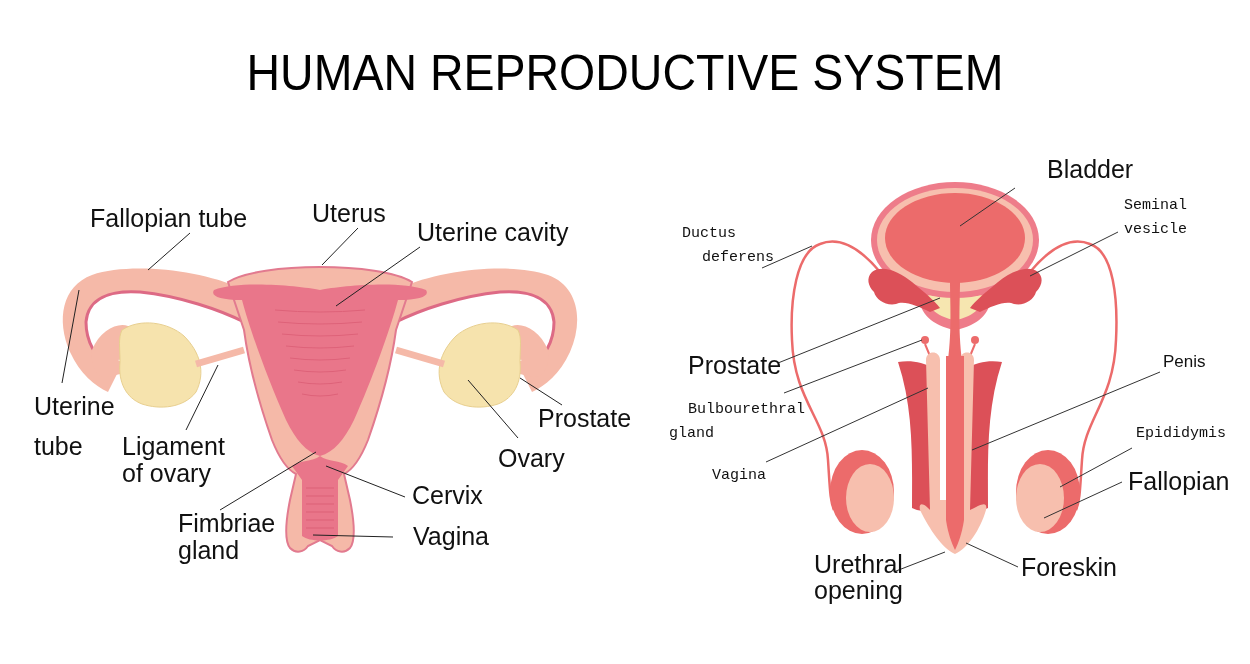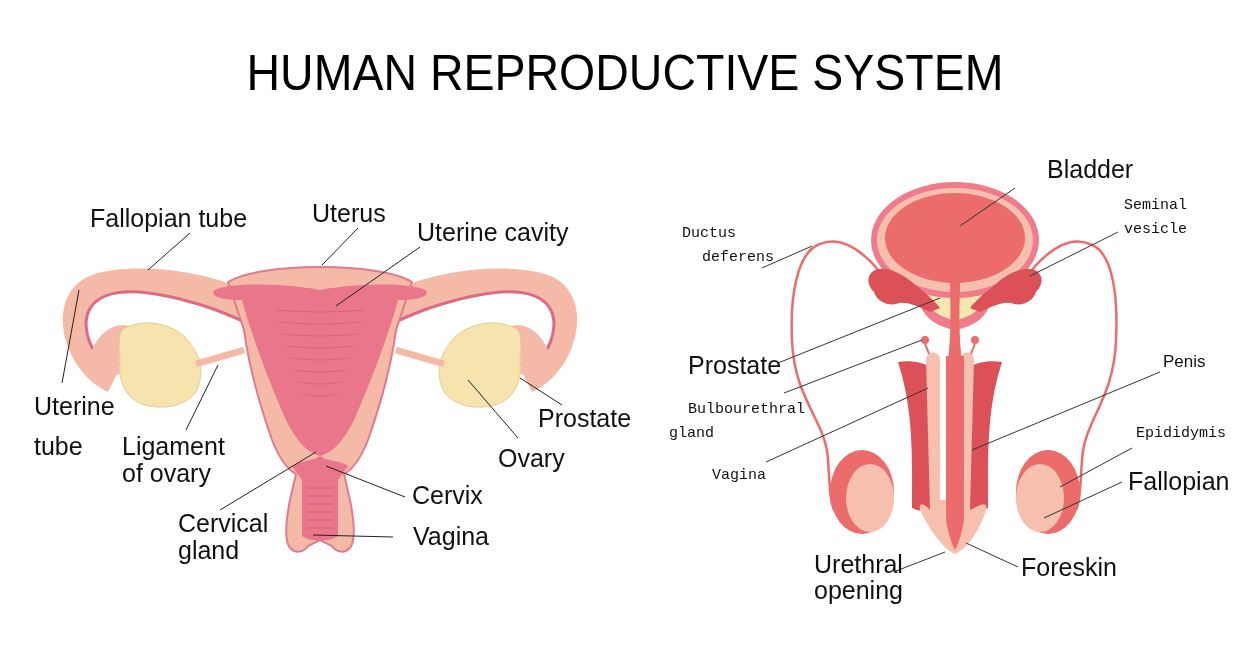--- a/index.html
+++ b/index.html
@@ -128,21 +128,21 @@
 <div class="lbl" style="left:90px;top:205px;">Fallopian tube</div>
 <div class="lbl" style="left:312px;top:200px;">Uterus</div>
 <div class="lbl" style="left:417px;top:219px;">Uterine cavity</div>
 <div class="lbl" style="left:34px;top:393px;">Uterine</div>
 <div class="lbl" style="left:34px;top:420px;margin-top:13px;">tube</div>
 <div class="lbl" style="left:122px;top:433px;">Ligament</div>
 <div class="lbl" style="left:122px;top:460px;">of ovary</div>
 <div class="lbl" style="left:538px;top:405px;">Prostate</div>
 <div class="lbl" style="left:498px;top:445px;">Ovary</div>
 <div class="lbl" style="left:412px;top:482px;">Cervix</div>
-<div class="lbl" style="left:178px;top:510px;">Cervical</div>
+<div class="lbl" style="left:178px;top:510px;">Fimbriae</div>
 <div class="lbl" style="left:178px;top:537px;">gland</div>
 <div class="lbl" style="left:413px;top:523px;">Vagina</div>
 
 <div class="lbl" style="left:1047px;top:156px;">Bladder</div>
 <div class="lbl sm" style="left:1124px;top:194px;">Seminal</div>
 <div class="lbl sm" style="left:1124px;top:218px;">vesicle</div>
 <div class="lbl sm" style="left:682px;top:222px;">Ductus</div>
 <div class="lbl sm" style="left:682px;top:246px;margin-left:20px;">deferens</div>
 <div class="lbl" style="left:688px;top:352px;">Prostate</div>
 <div class="lbl lg" style="left:1163px;top:349px;">Penis</div>

